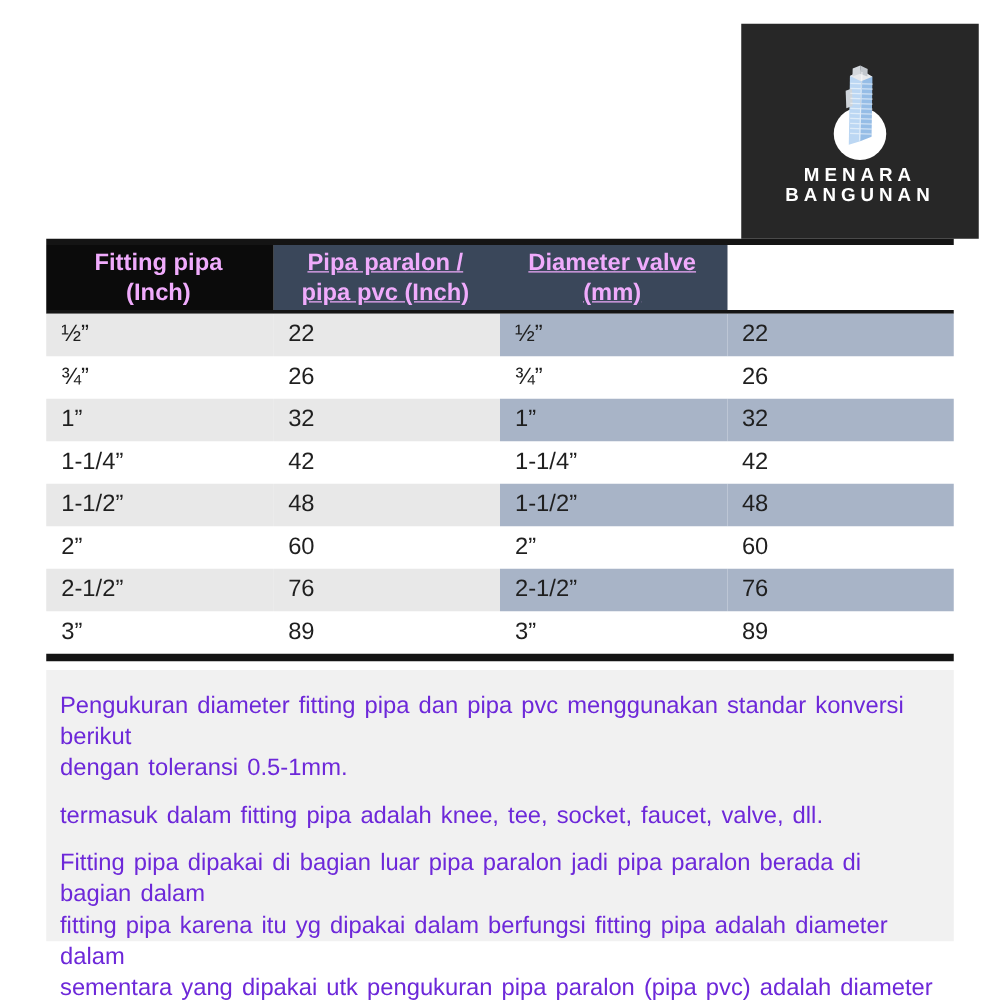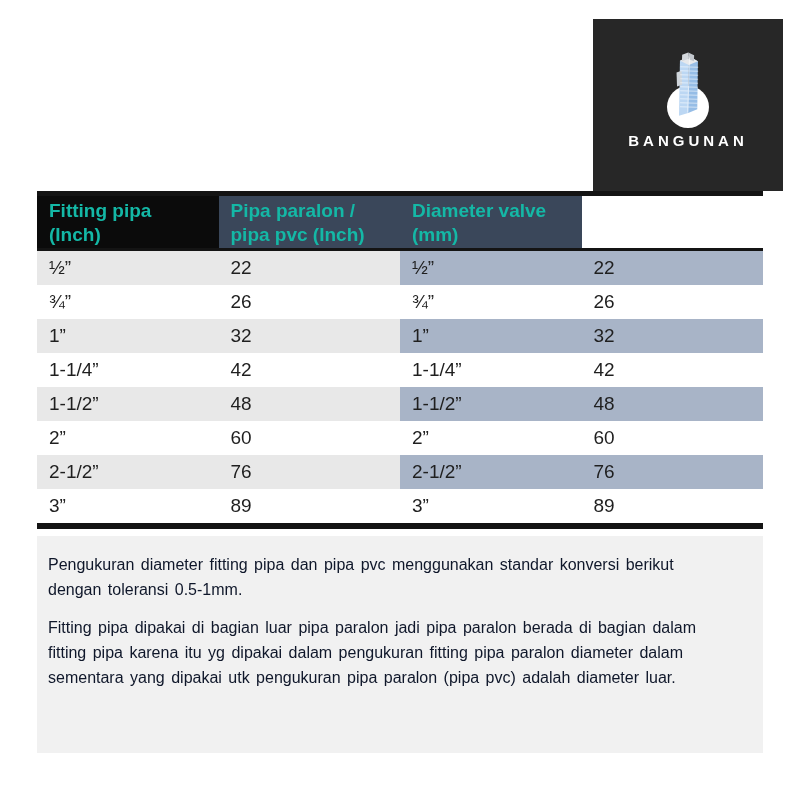--- a/index.html
+++ b/index.html
@@ -21,36 +21,36 @@
   }
   .logo-text span{display:block;}
 
   
   .size-table{position:absolute;left:37px;top:191px;width:726px;}
   .tbl-border{height:5px;background:#141414;}
   .tbl-border.bottom{height:6px;}
   .hrow{display:flex;height:52px;border-bottom:3px solid #141414;}
   .hcell{
     width:25%;box-sizing:border-box;padding:3px 14px 0 12px;
-    color:#14b8a6;font-weight:bold;font-size:19px;line-height:24px;
+    color:#f0abfc;font-weight:bold;font-size:19px;line-height:24px;text-align:center;
   }
   .hcell.dark{background:#0b0b0b;}
-  .hcell.slate{background:#3a475a;}
+  .hcell.slate{background:#3a475a;text-decoration:underline;}
   .row{display:flex;height:34px;line-height:34px;font-size:19px;color:#1f1f1f;}
   .cell{width:25%;box-sizing:border-box;padding-left:12px;white-space:nowrap;}
   .row.shaded .cell.left-half{background:#e8e8e8;}
   .row.shaded .cell.right-half{background:#a8b4c7;}
 
   
   .notes-panel{
     position:absolute;left:37px;top:536px;width:726px;height:217px;
     background:#f1f1f1;box-sizing:border-box;padding:16px 10px 0 11px;
   }
   .notes-panel p{
-    margin:0 0 13px 0;font-size:16px;line-height:25px;color:#0f172a;
+    margin:0 0 13px 0;font-size:19px;line-height:25px;color:#6d28d9;
     word-spacing:2px;
   }
   .notes-panel p span{display:block;}
 </style>
 </head>
 <body>
 
 <div class="logo-box">
   <span class="logo-icon">
     <svg width="62" height="86" viewBox="0 0 62 86">
@@ -78,20 +78,21 @@
           <line x1="23.4" y1="52" x2="41" y2="52"></line>
           <line x1="23.5" y1="56" x2="41" y2="56"></line>
           <line x1="23.6" y1="60" x2="41" y2="60"></line>
           <line x1="23.7" y1="64" x2="41" y2="64"></line>
           <line x1="31.5" y1="14.5" x2="31.5" y2="69.5"></line>
         </g>
       </g>
     </svg>
   </span>
   <div class="logo-text">
+    <span>MENARA</span>
     <span>BANGUNAN</span>
   </div>
 </div>
 
 <div class="size-table">
   <div class="tbl-border top"></div>
 
   <div class="hrow">
     <div class="hcell dark">Fitting pipa (Inch)</div>
     <div class="hcell slate">Pipa paralon / pipa pvc (Inch)</div>
@@ -149,19 +150,20 @@
 
   <div class="tbl-border bottom"></div>
 </div>
 
 <div class="notes-panel">
   <p>
     <span>Pengukuran diameter fitting pipa dan pipa pvc menggunakan standar konversi berikut</span>
     <span>dengan toleransi 0.5-1mm.</span>
   </p>
   <p>
+    <span>termasuk dalam fitting pipa adalah knee, tee, socket, faucet, valve, dll.</span>
   </p>
   <p>
     <span>Fitting pipa dipakai di bagian luar pipa paralon jadi pipa paralon berada di bagian dalam</span>
-    <span>fitting pipa karena itu yg dipakai dalam pengukuran fitting pipa paralon diameter dalam</span>
+    <span>fitting pipa karena itu yg dipakai dalam berfungsi fitting pipa adalah diameter dalam</span>
     <span>sementara yang dipakai utk pengukuran pipa paralon (pipa pvc) adalah diameter luar.</span>
   </p>
 </div>
 
 </body></html>

